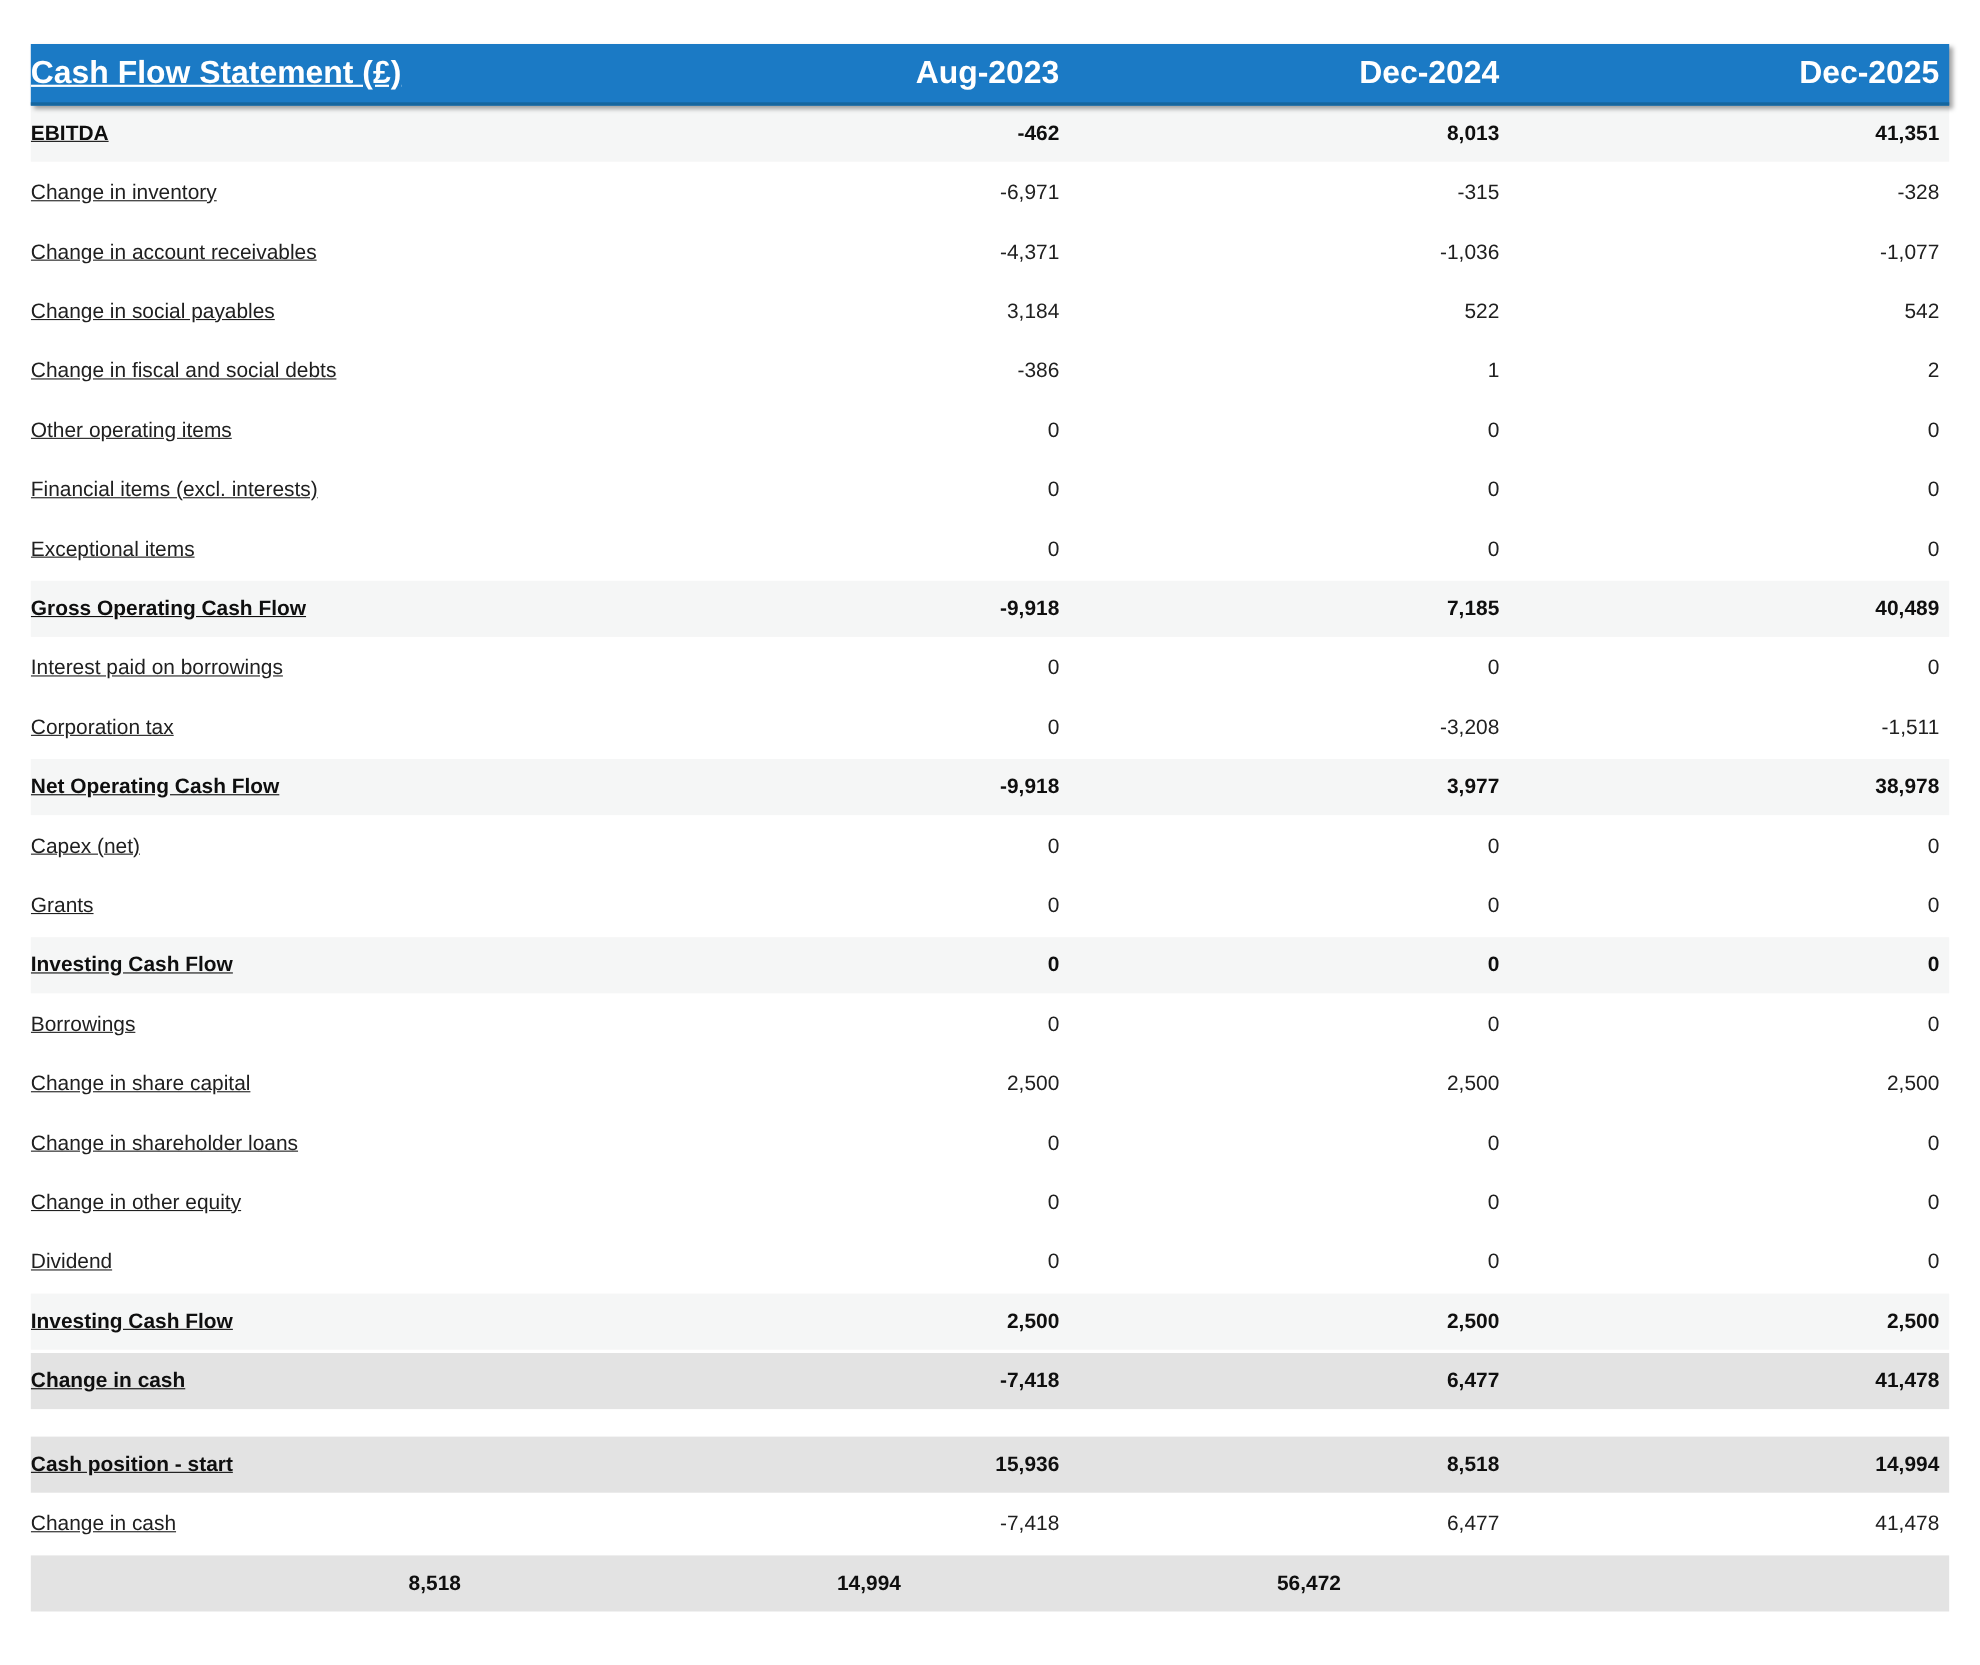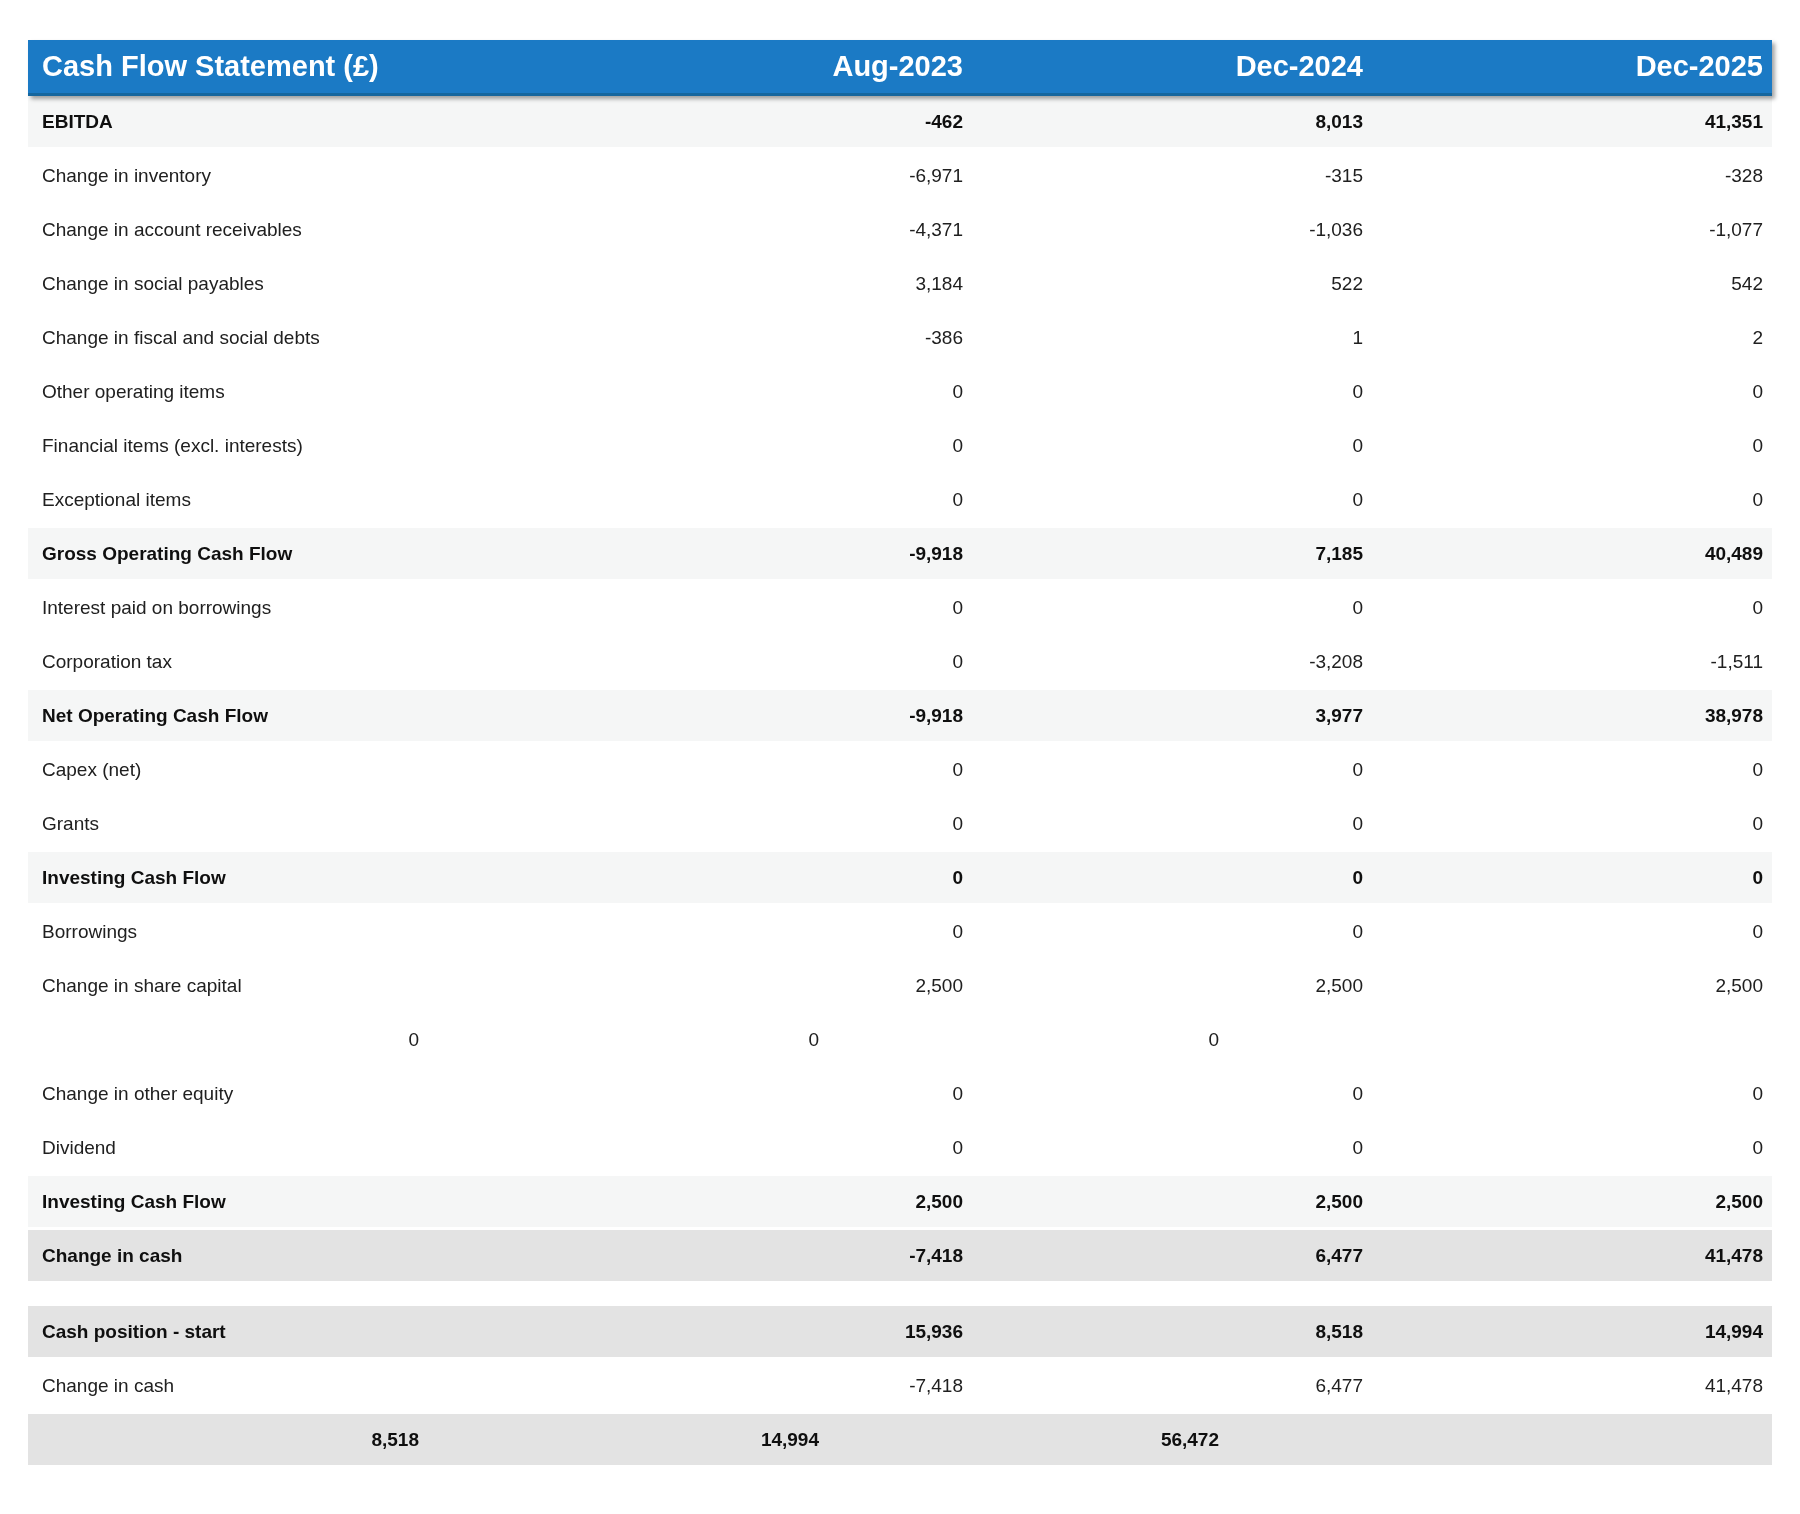--- a/index.html
+++ b/index.html
@@ -36,23 +36,24 @@
     margin-bottom: 3px;
     font-size: 19px;
     color: #202020;
     background: #ffffff;
   }
   .row.subtotal { background: #f5f6f6; font-weight: bold; color: #0f0f0f; }
   .row.highlight { background: #e3e3e3; font-weight: bold; color: #0f0f0f; }
   .row.spacer { background: #ffffff; height: 19px; }
   .col-label {
     flex: 1 1 auto;
-    padding-left: 14px;
+    padding-left: 0;
     white-space: nowrap;
     overflow: hidden;
+    text-decoration: underline;
   }
   .col-val {
     flex: 0 0 400px;
     width: 400px;
     text-align: right;
     padding-right: 9px;
     white-space: nowrap;
     font-variant-numeric: tabular-nums;
   }
   .header-row .col-val { padding-right: 9px; }
@@ -164,20 +165,21 @@
         <div class="col-val">0</div>
         <div class="col-val">0</div>
       </div>
       <div class="row normal">
         <div class="col-label">Change in share capital</div>
         <div class="col-val">2,500</div>
         <div class="col-val">2,500</div>
         <div class="col-val">2,500</div>
       </div>
       <div class="row normal">
+        <div class="col-label">Change in shareholder loans</div>
         <div class="col-val">0</div>
         <div class="col-val">0</div>
         <div class="col-val">0</div>
       </div>
       <div class="row normal">
         <div class="col-label">Change in other equity</div>
         <div class="col-val">0</div>
         <div class="col-val">0</div>
         <div class="col-val">0</div>
       </div>

